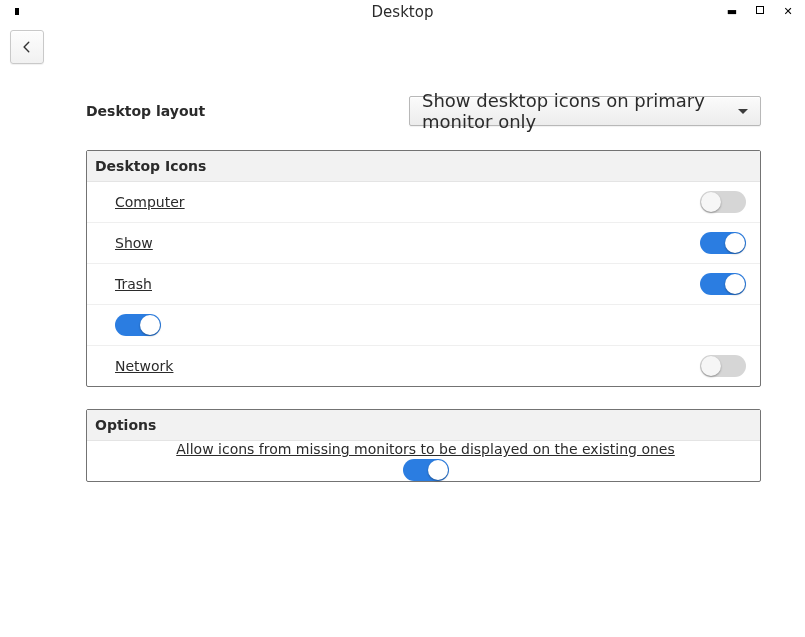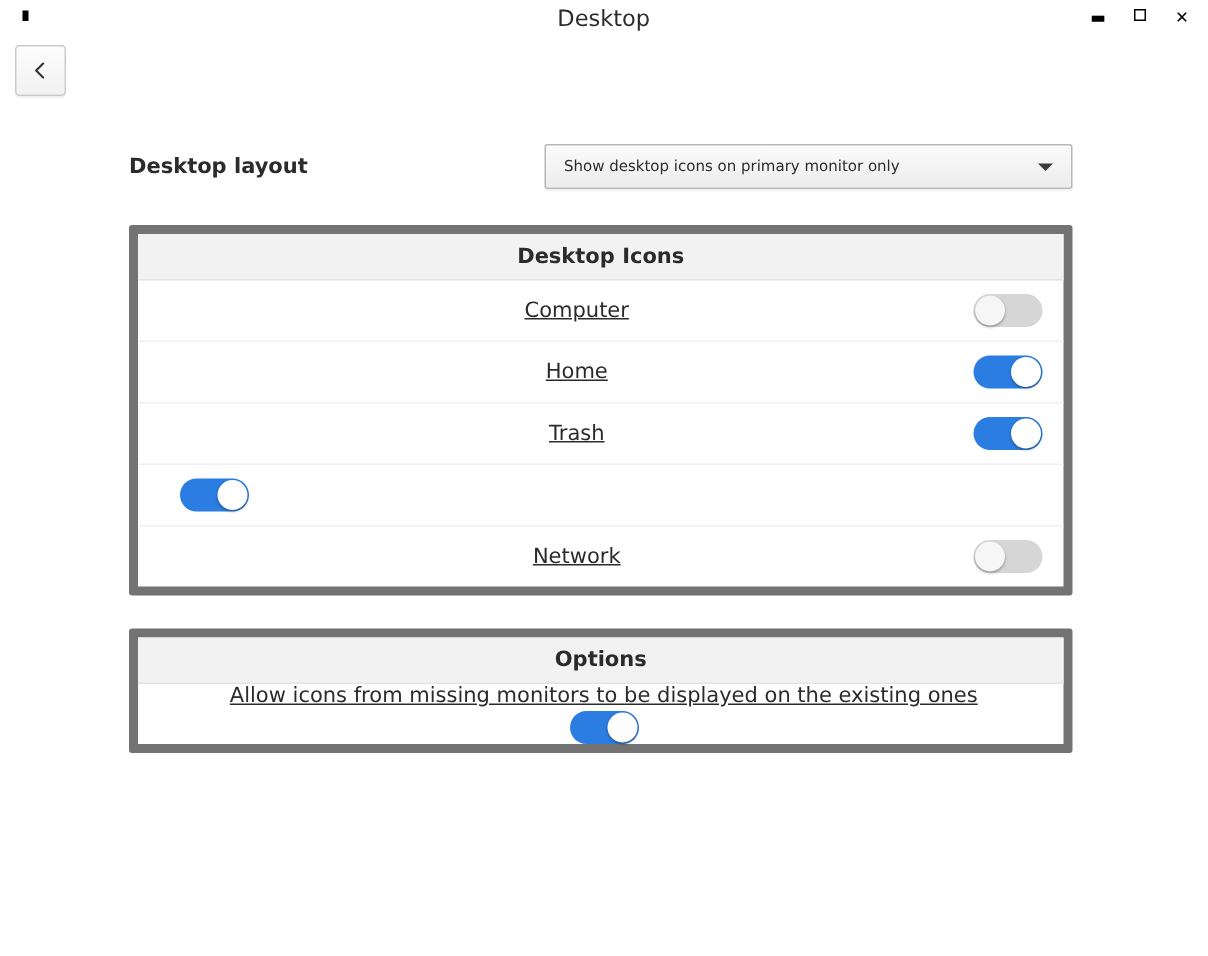--- a/index.html
+++ b/index.html
@@ -76,21 +76,21 @@
     box-shadow: inset 0 1px 0 #fff, 0 1px 1px rgba(0,0,0,0.06);
     display: flex;
     align-items: center;
     justify-content: center;
     cursor: pointer;
   }
   .back-btn svg { width: 14px; height: 14px; }
 
   
   .content {
-    padding: 24px 90px 0 86px;
+    padding: 24px 44px 0 86px;
   }
 
   .layout-row {
     display: flex;
     align-items: center;
     margin-bottom: 24px;
   }
   .layout-row .label {
     flex: 0 0 auto;
     font-weight: bold;
@@ -102,36 +102,35 @@
     height: 30px;
     border: 1px solid #b8b8b8;
     background: linear-gradient(#fbfbfb, #ececec);
     border-radius: 2px;
     box-shadow: inset 0 1px 0 #fff, 0 1px 1px rgba(0,0,0,0.06);
     display: flex;
     align-items: center;
     padding: 0 12px 0 12px;
     cursor: pointer;
     box-sizing: border-box;
-    font-size: 10px;
+    font-size: 18px;
   }
   .combobox .combo-text { flex: 1 1 auto; }
   .combobox .chevron {
     width: 0; height: 0;
     border-left: 5px solid transparent;
     border-right: 5px solid transparent;
     border-top: 5px solid #3b3b3b;
   }
 
   .panel {
-    border: 6px solid #737373;
+    border: 1px solid #737373;
     border-radius: 2px;
     margin-bottom: 22px;
     background: #fff;
-    text-align: center;
   }
   .panel-header {
     background: #f2f2f2;
     border-bottom: 1px solid #e4e4e4;
     padding: 7px 8px;
     font-weight: bold;
     font-size: 14px;
   }
   .row {
     display: flex;
@@ -203,21 +202,21 @@
   <div class="panel">
     <div class="panel-header">Desktop Icons</div>
 
     <div class="row">
       <span class="row-label">Computer</span>
       <span class="switch off">
           <span class="knob"></span>
         </span>
     </div>
     <div class="row">
-      <span class="row-label">Home</span>
+      <span class="row-label">Show</span>
       <span class="switch on">
           <span class="knob"></span>
         </span>
     </div>
     <div class="row">
       <span class="row-label">Trash</span>
       <span class="switch on">
           <span class="knob"></span>
         </span>
     </div>

